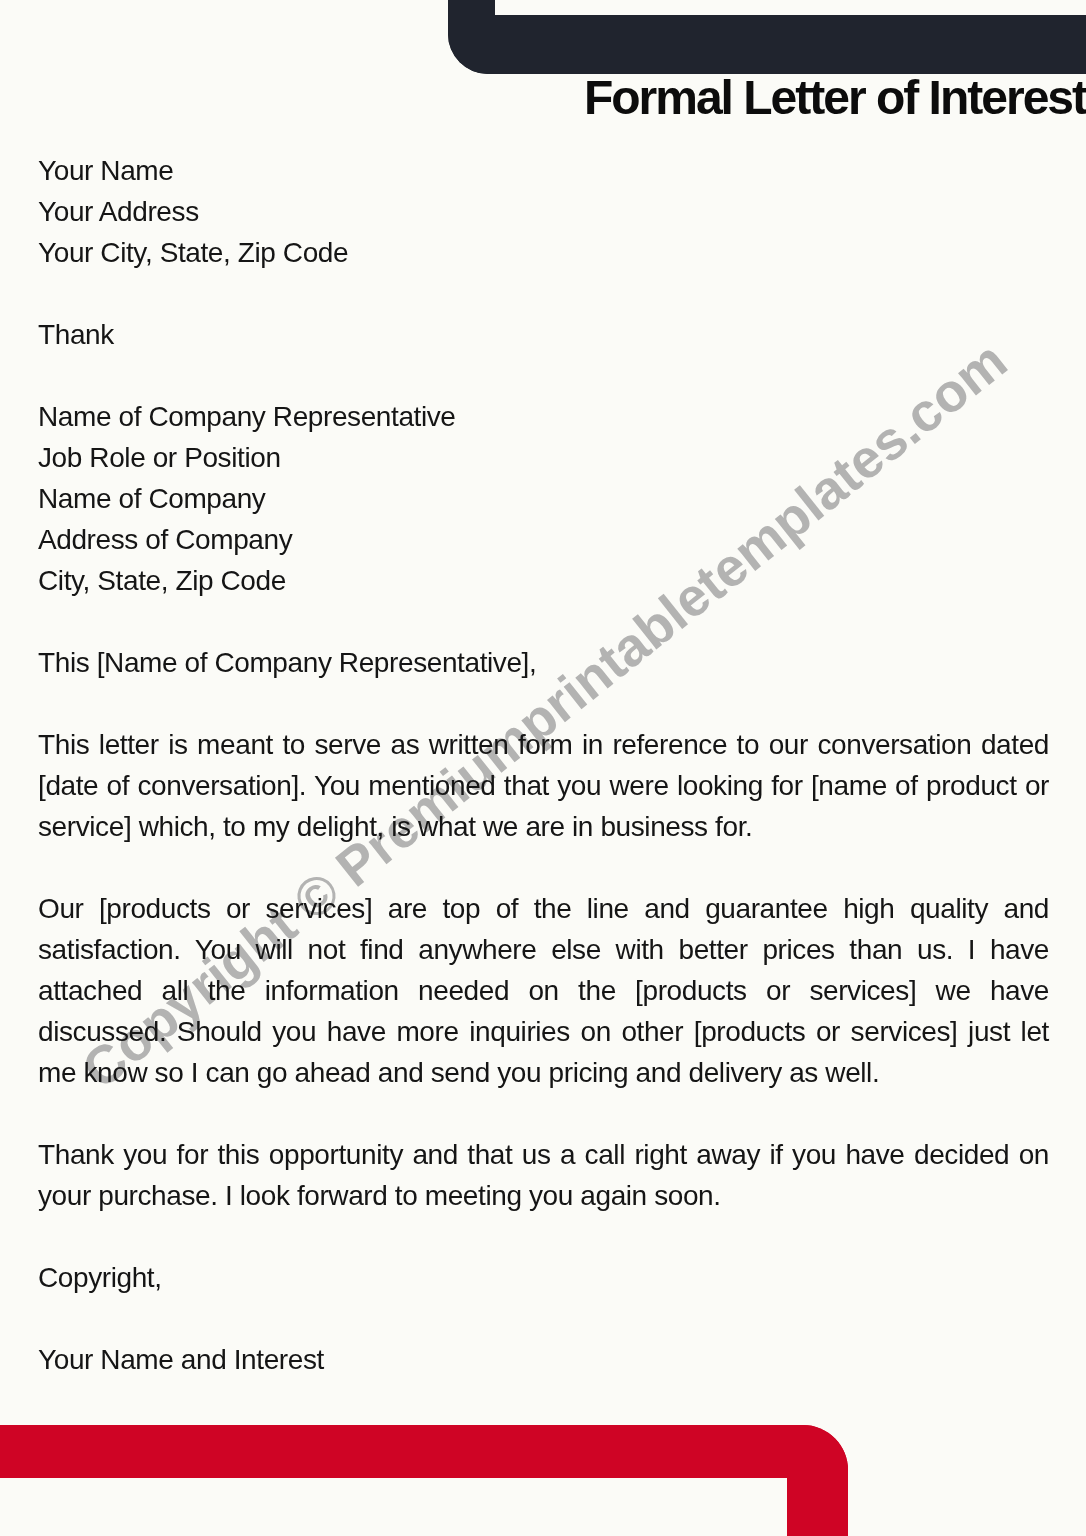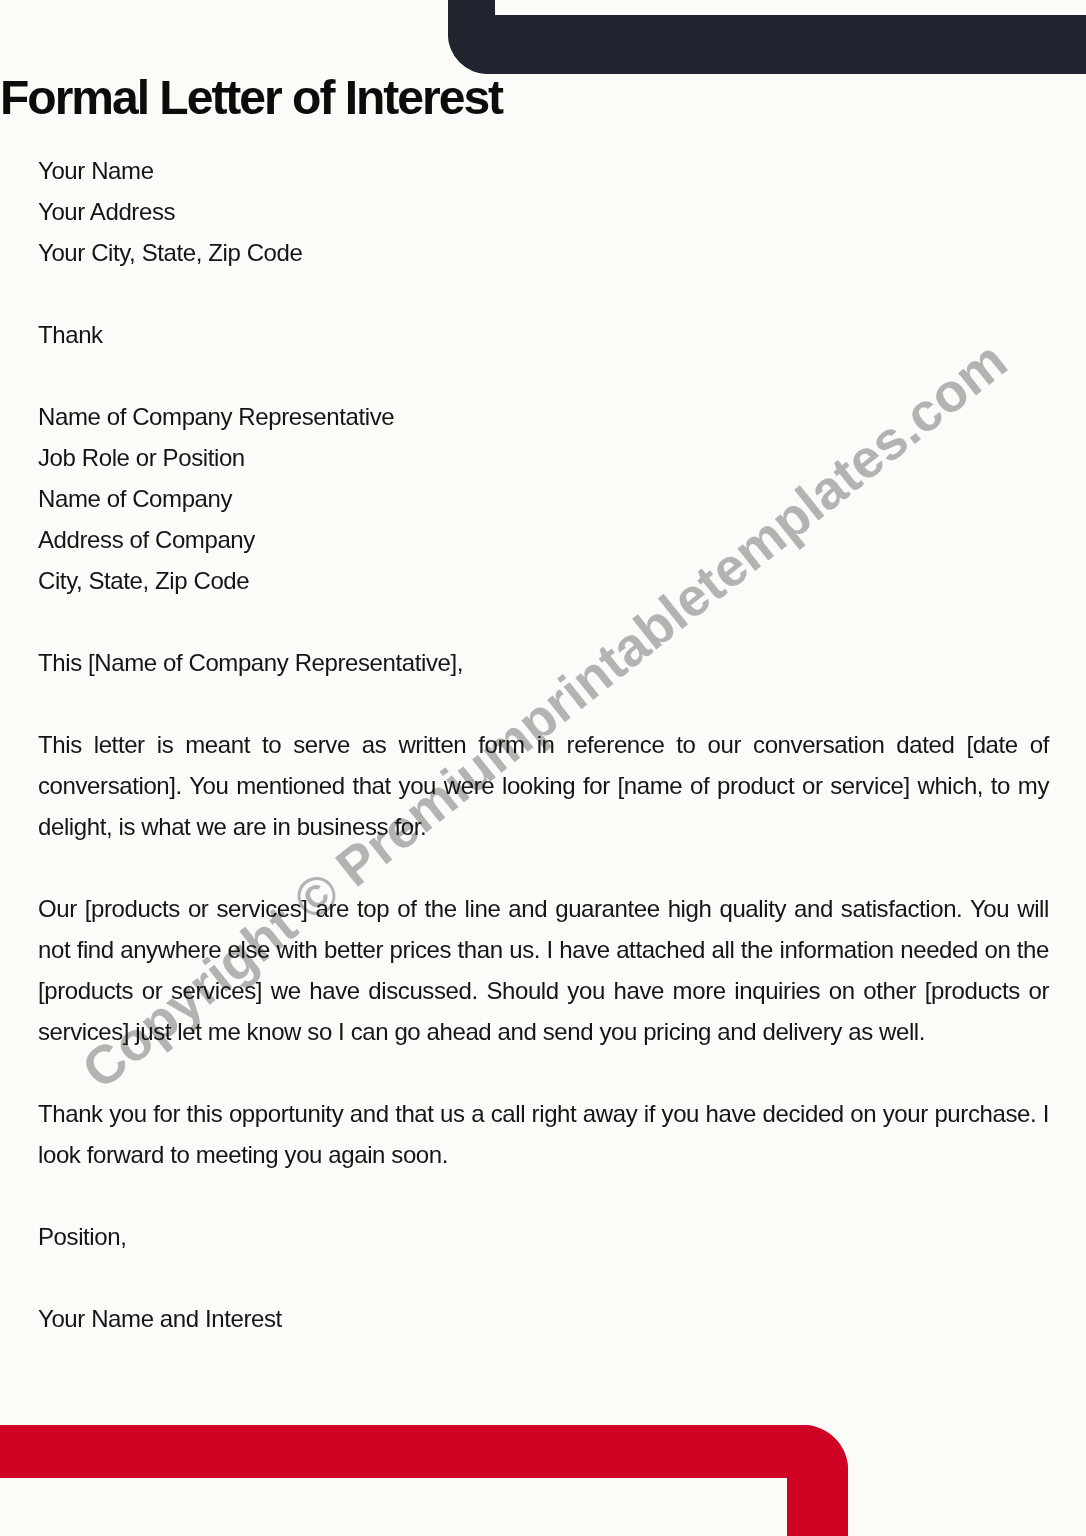--- a/index.html
+++ b/index.html
@@ -53,35 +53,35 @@
     opacity: 0.85;
     z-index: 1;
   }
 
   .title {
     position: absolute;
     top: 70px;
     left: 0;
     width: 100%;
     margin: 0;
-    text-align: left;
+    text-align: right;
     font-size: 48px;
     font-weight: bold;
     letter-spacing: -2px;
     color: #0c0c0c;
     z-index: 2;
   }
 
   .letter {
     position: absolute;
     top: 150px;
     left: 38px;
     right: 37px;
     z-index: 2;
-    font-size: 24px;
+    font-size: 28px;
     line-height: 41px;
     letter-spacing: -0.4px;
     color: #151515;
   }
 
   .block {
     margin: 0 0 41px 0;
     white-space: pre-line;
   }
 
@@ -118,18 +118,18 @@
 City, State, Zip Code</p>
 
     <p class="block">This [Name of Company Representative],</p>
 
     <p class="block justify">This letter is meant to serve as written form in reference to our conversation dated [date of conversation]. You mentioned that you were looking for [name of product or service] which, to my delight, is what we are in business for.</p>
 
     <p class="block justify">Our [products or services] are top of the line and guarantee high quality and satisfaction. You will not find anywhere else with better prices than us. I have attached all the information needed on the [products or services] we have discussed. Should you have more inquiries on other [products or services] just let me know so I can go ahead and send you pricing and delivery as well.</p>
 
     <p class="block justify">Thank you for this opportunity and that us a call right away if you have decided on your purchase. I look forward to meeting you again soon.</p>
 
-    <p class="block">Position,</p>
+    <p class="block">Copyright,</p>
 
     <p class="block">Your Name and Interest</p>
 
   </div>
 </div>
 
 </body></html>

